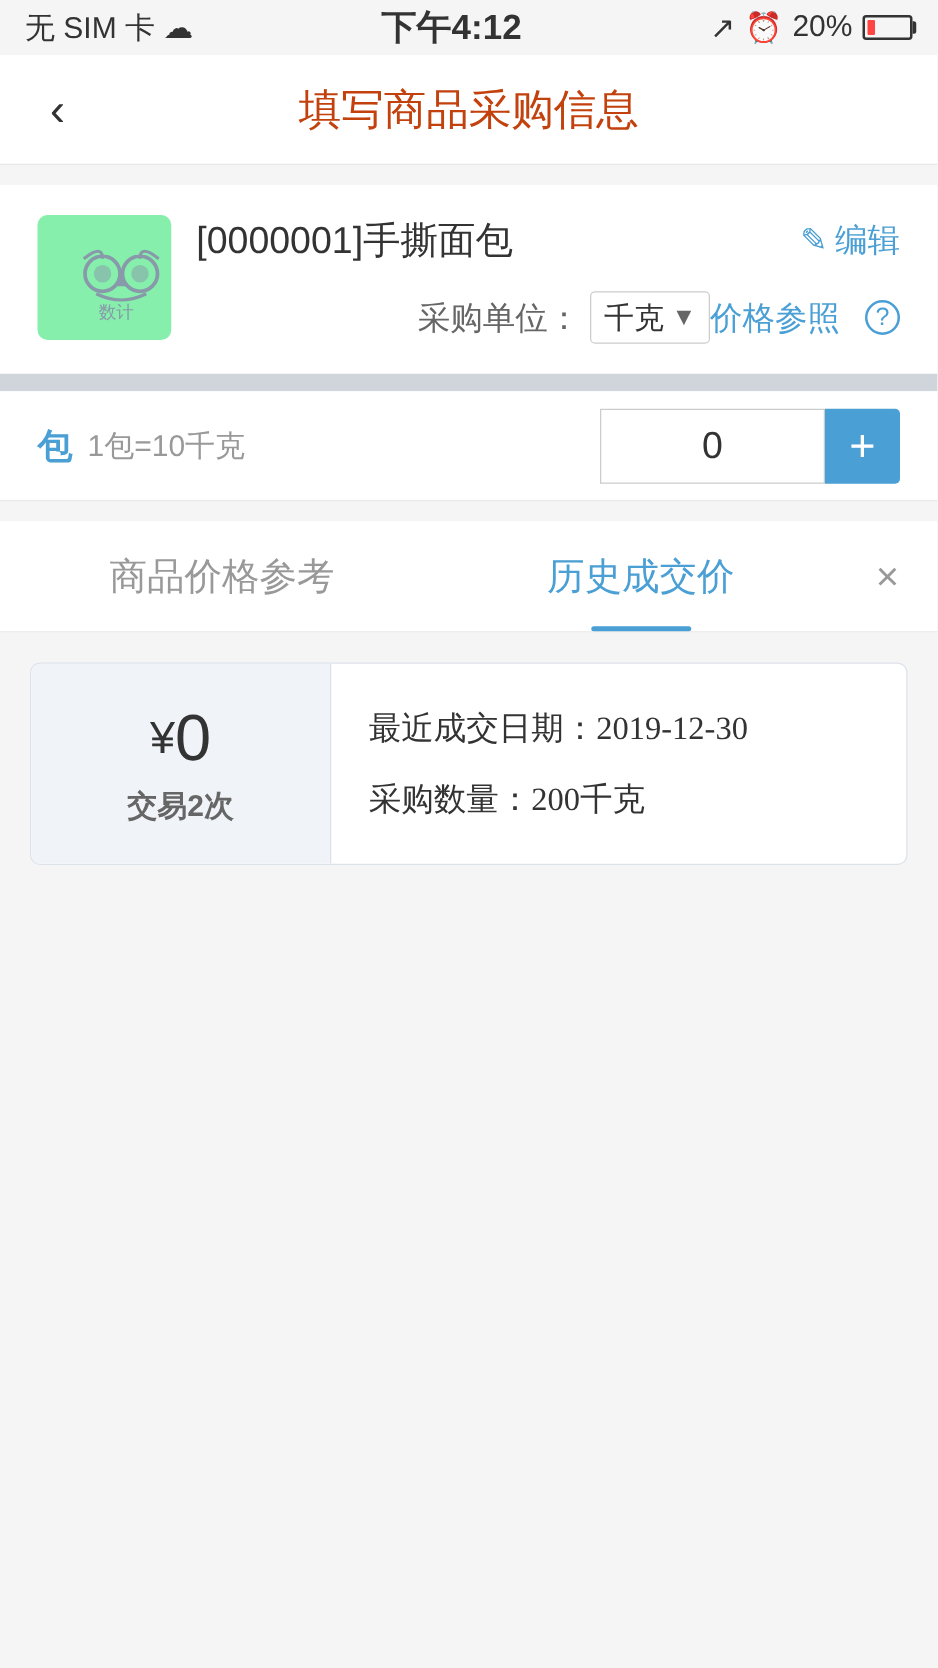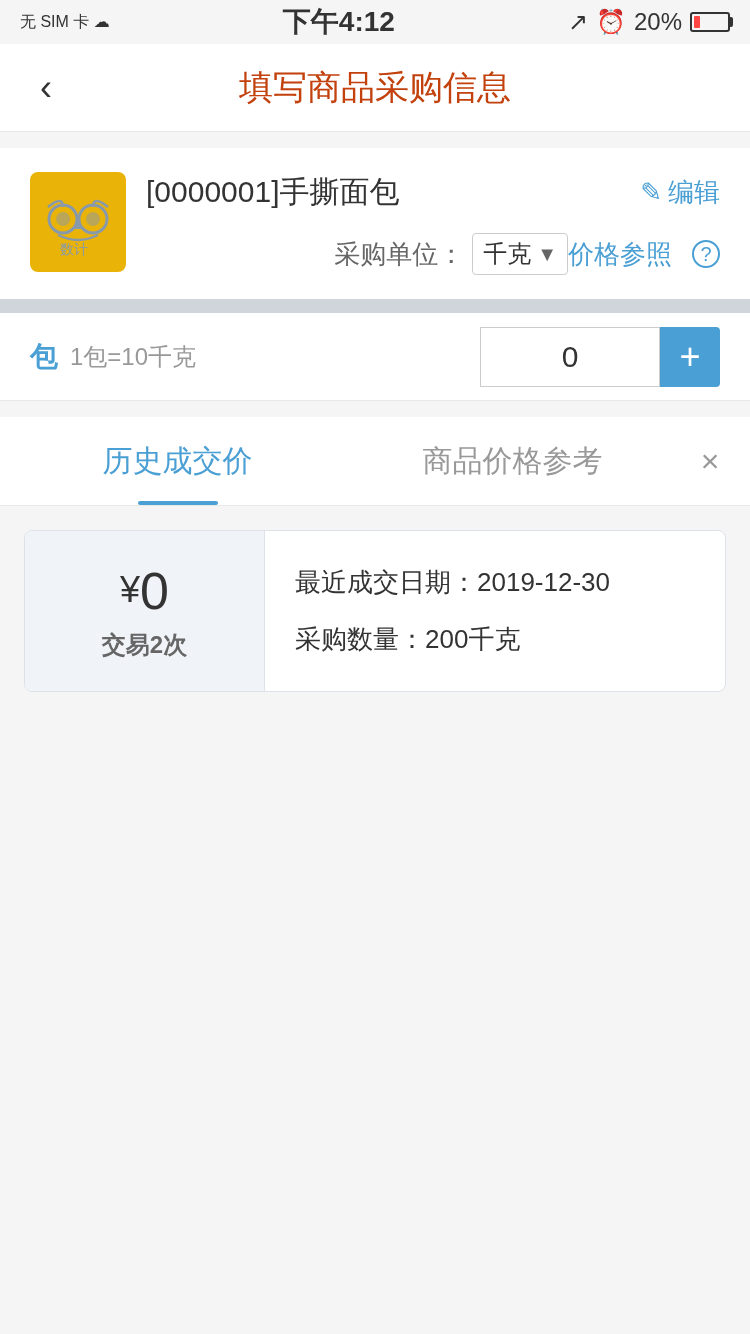--- a/index.html
+++ b/index.html
@@ -22,21 +22,21 @@
       align-items: center;
       justify-content: space-between;
       padding: 0 20px;
       font-size: 26px;
       font-weight: 500;
     }
     .status-left {
       display: flex;
       align-items: flex-start;
       gap: 8px;
-      font-size: 16px;
+      font-size: 24px;
       color: #333;
     }
     .status-center {
       font-size: 28px;
       font-weight: 600;
       color: #333;
     }
     .status-right {
       display: flex;
       align-items: center;
@@ -105,27 +105,27 @@
     
     .product-card {
       background: #fff;
       margin-top: 16px;
       padding: 24px 30px;
       display: flex;
       align-items: flex-start;
       gap: 20px;
     }
     .product-img {
-      width: 96px;
+      width: 107px;
       height: 100px;
-      background: #eab308;
+      background: #86efac;
       border-radius: 8px;
       display: flex;
       align-items: center;
-      justify-content: center;
+      justify-content: flex-end;
       flex-shrink: 0;
       overflow: hidden;
     }
     .owl-logo {
       width: 80px;
       height: 70px;
     }
     .product-info {
       flex: 1;
     }
@@ -340,20 +340,21 @@
       margin-top: 8px;
       font-weight: bold;
     }
     .history-right {
       flex: 1;
       padding: 28px 30px;
       display: flex;
       flex-direction: column;
       gap: 18px;
       justify-content: center;
+      font-family: Liberation Serif, serif;
     }
     .history-detail-row {
       font-size: 26px;
       color: #333;
       line-height: 1.5;
     }
 
     
     .main-content {
       background: #f5f5f5;
@@ -433,26 +434,26 @@
     <span class="unit-conversion">1包=10千克</span>
   </div>
   <div class="quantity-control">
     <div class="qty-input-box">0</div>
     <div class="qty-plus">+</div>
   </div>
 </div>
 
 <div class="tabs-container">
   <div class="tabs-header">
+    <div class="tab-item">
+      <span class="tab-label">商品价格参考</span>
+    </div>
     <div class="tab-item active">
       <span class="tab-label">历史成交价</span>
       <div class="tab-underline"></div>
-    </div>
-    <div class="tab-item">
-      <span class="tab-label">商品价格参考</span>
     </div>
     <div class="tab-close">×</div>
   </div>
 </div>
 
 <div class="main-content">
   <div class="history-card">
     <div class="history-left">
       <div class="history-price">
         <span class="history-price-symbol">¥</span><span>0</span>

